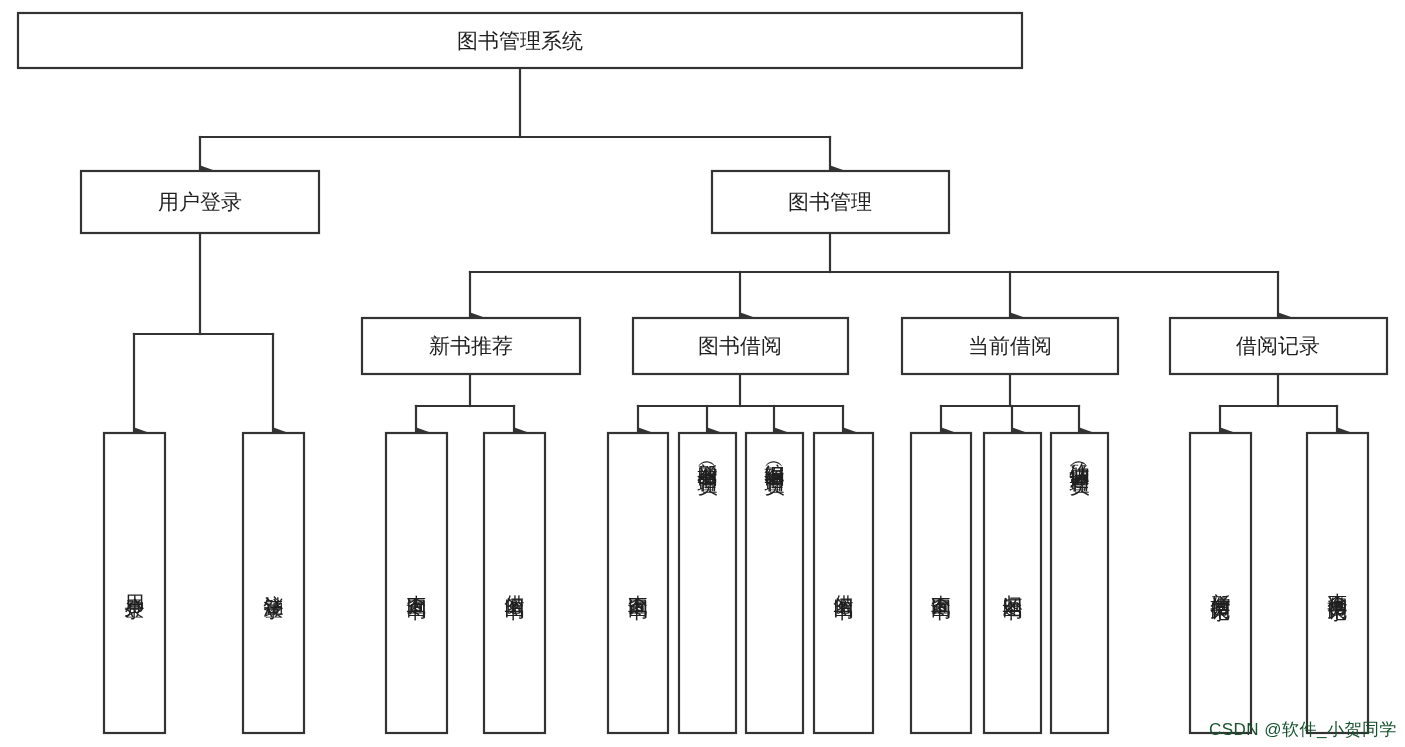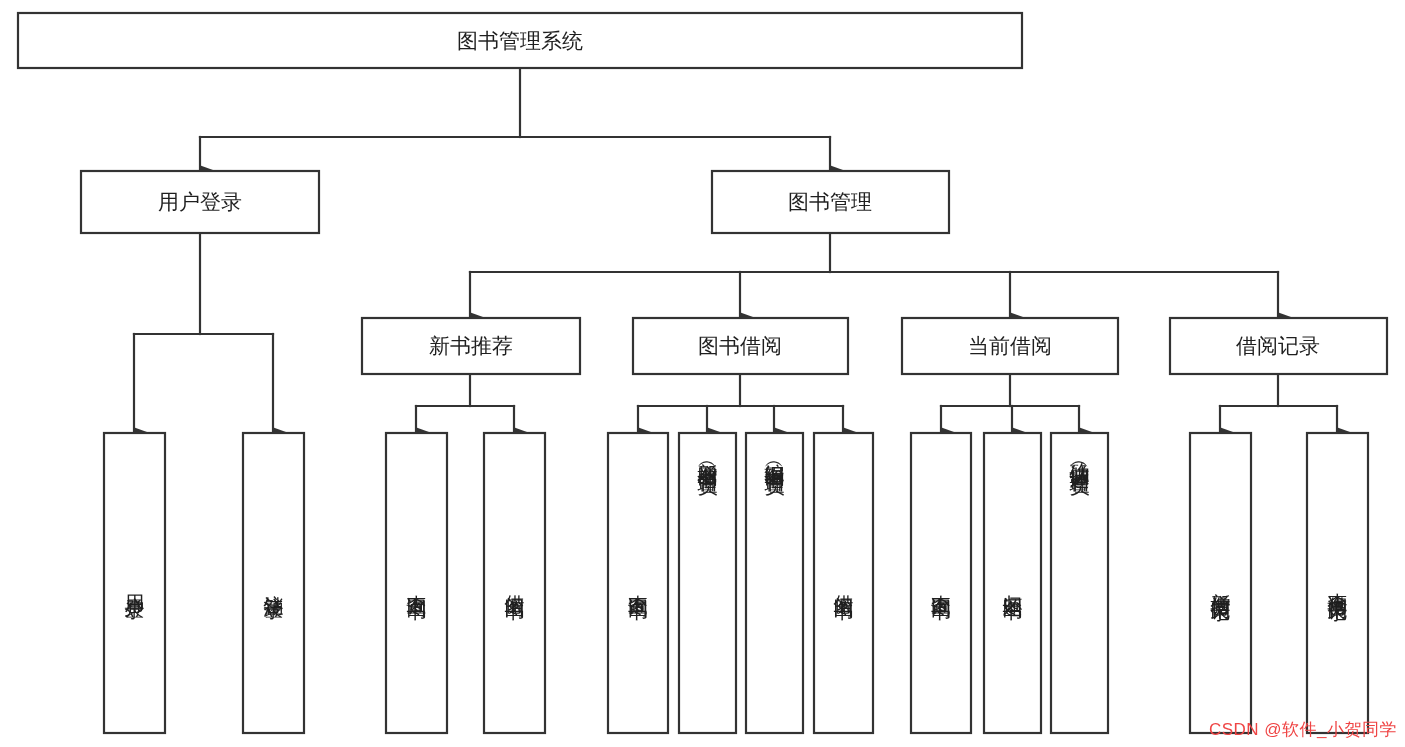--- a/index.html
+++ b/index.html
@@ -66,21 +66,21 @@
     color: #1f1f1f;
     white-space: nowrap;
     text-align: center;
   }
   #watermark {
     position: absolute;
     right: 8px;
     bottom: 6px;
     font-family: "Liberation Sans", "DejaVu Sans", sans-serif;
     font-size: 17px;
-    color: #ef4444;
+    color: #14532d;
     letter-spacing: 0.5px;
     white-space: nowrap;
   }
 </style>
 </head>
 <body>
 
 <div id="diagram-root">
 
   <svg id="flow" viewBox="0 0 1405 747">

